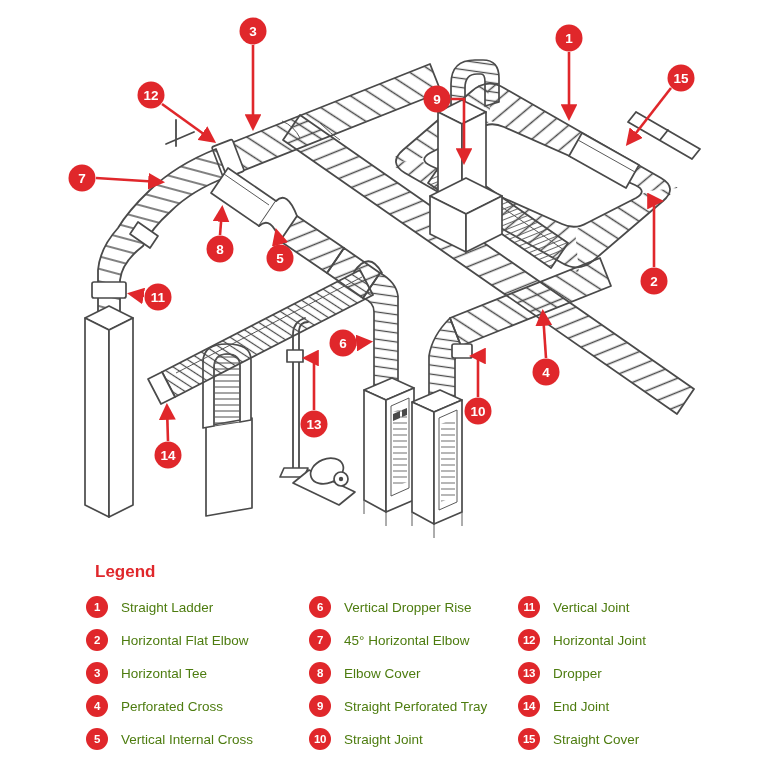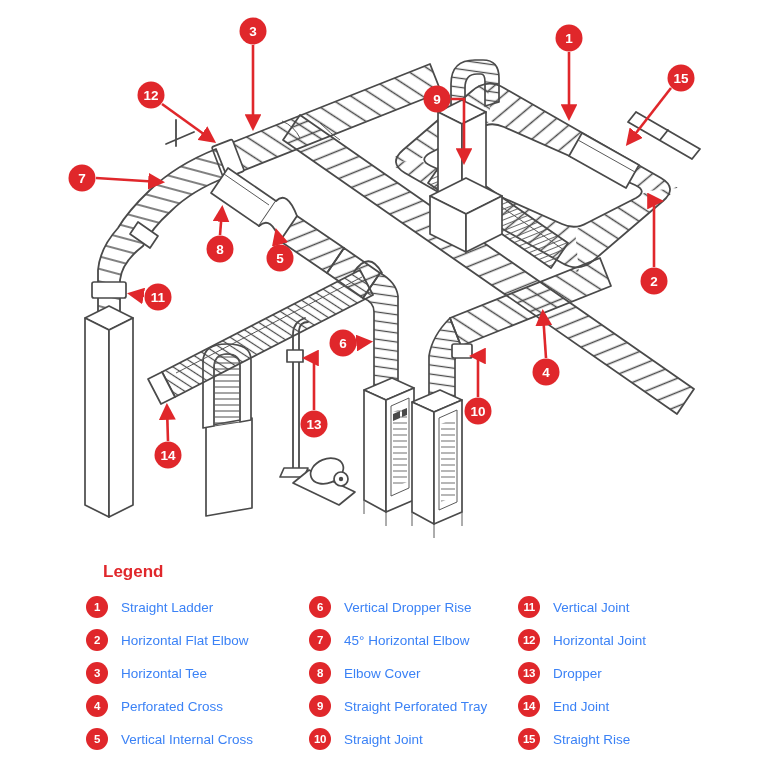--- a/index.html
+++ b/index.html
@@ -7,28 +7,28 @@
         font-family:"Liberation Sans",sans-serif;}
   .diagram{position:absolute;left:0;top:0;}
   svg .rail{fill:none;stroke:#4a4a4a;stroke-width:1.8;stroke-linejoin:round;stroke-linecap:round;}
   svg .thin{fill:none;stroke:#5a5a5a;stroke-width:1;}
   svg .white{fill:#ffffff;stroke:#4a4a4a;stroke-width:1.7;stroke-linejoin:round;}
   svg .cl{fill:none;stroke:#e0272b;stroke-width:2.6;}
   svg .cc{fill:#e0272b;}
   svg .cn{fill:#ffffff;font-weight:bold;font-size:13.5px;text-anchor:middle;
           font-family:"Liberation Sans",sans-serif;}
   .legend{position:absolute;left:0;top:555px;width:768px;height:209px;}
-  .legend-title{position:absolute;left:95px;top:7px;font-size:17px;font-weight:bold;color:#e0272b;margin-left:8px;}
+  .legend-title{position:absolute;left:95px;top:7px;font-size:17px;font-weight:bold;color:#e0272b;}
   .legend-col{position:absolute;top:41px;display:flex;flex-direction:column;gap:11px;}
   .col-1{left:86px;} .col-2{left:309px;} .col-3{left:518px;}
   .legend-item{display:flex;align-items:center;height:22px;}
   .badge{width:22px;height:22px;border-radius:50%;background:#e0272b;color:#fff;
          font-size:11.5px;font-weight:bold;display:flex;align-items:center;justify-content:center;
          letter-spacing:-0.5px;flex:0 0 22px;}
-  .legend-label{margin-left:13px;font-size:13.5px;color:#3b82f6;}
+  .legend-label{margin-left:13px;font-size:13.5px;color:#4d7c0f;}
 </style>
 </head>
 <body>
 
 <div class="page">
 
 <svg class="diagram" width="768" height="555" viewBox="0 0 768 555">
   <defs>
     <marker id="ah" viewBox="0 0 10 10" refX="7" refY="5" markerWidth="6.5" markerHeight="6.5" orient="auto">
       <path d="M0,0 L10,5 L0,10 Z" fill="#e0272b"></path>
@@ -337,18 +337,18 @@
     <div class="legend-item">
       <span class="badge">13</span>
       <span class="legend-label">Dropper</span>
     </div>
     <div class="legend-item">
       <span class="badge">14</span>
       <span class="legend-label">End Joint</span>
     </div>
     <div class="legend-item">
       <span class="badge">15</span>
-      <span class="legend-label">Straight Rise</span>
+      <span class="legend-label">Straight Cover</span>
     </div>
   </div>
 </div>
 
 </div>
 
 </body></html>

